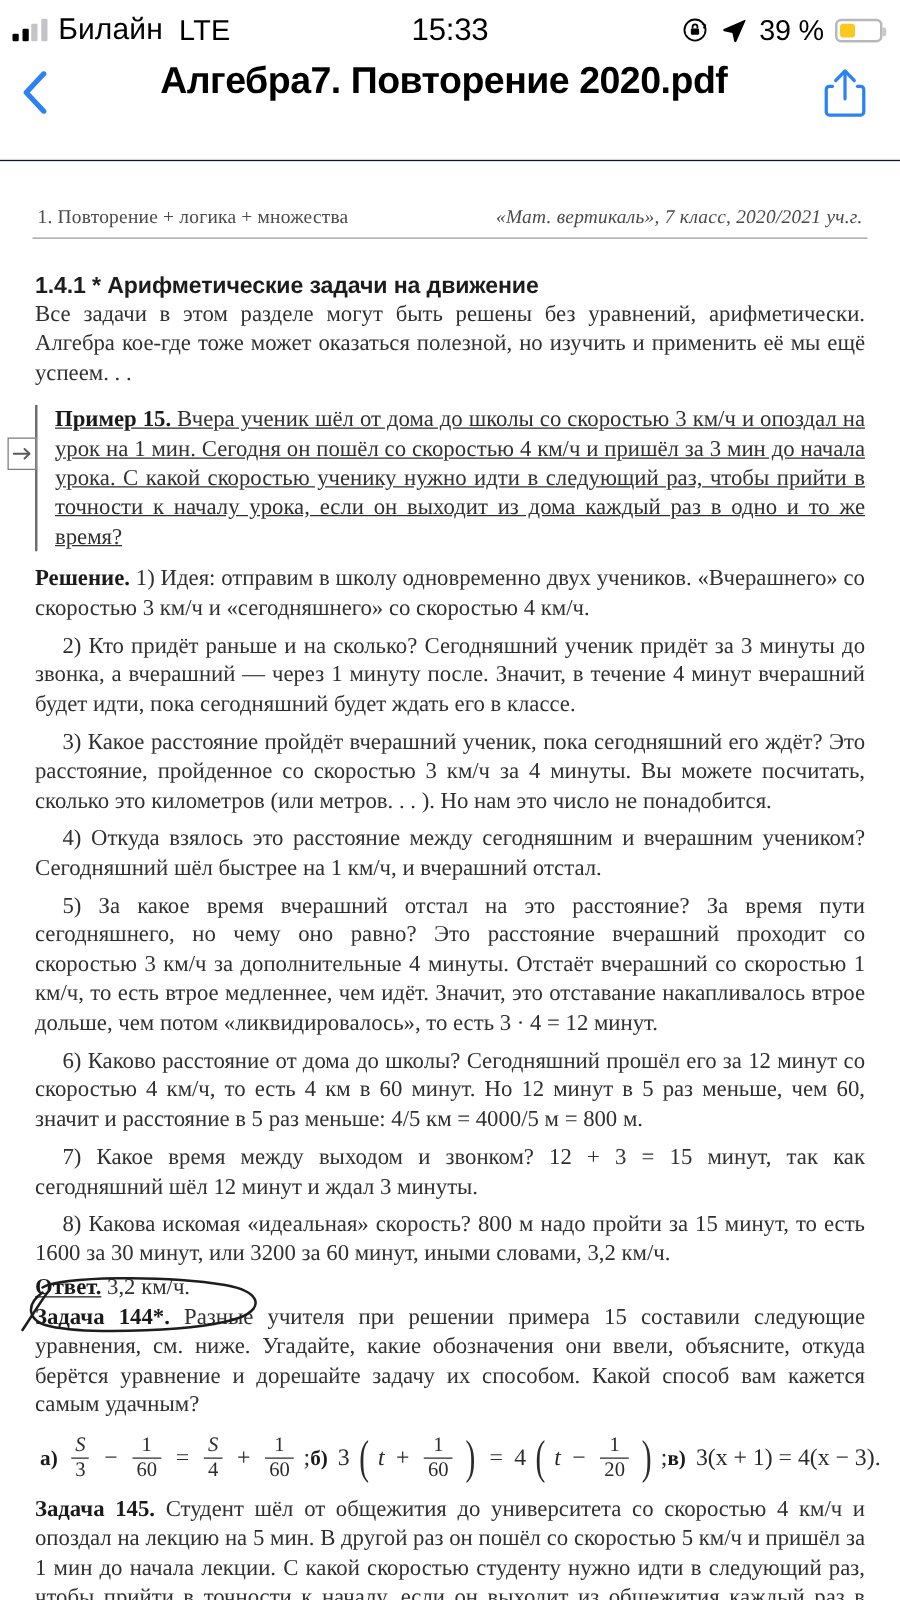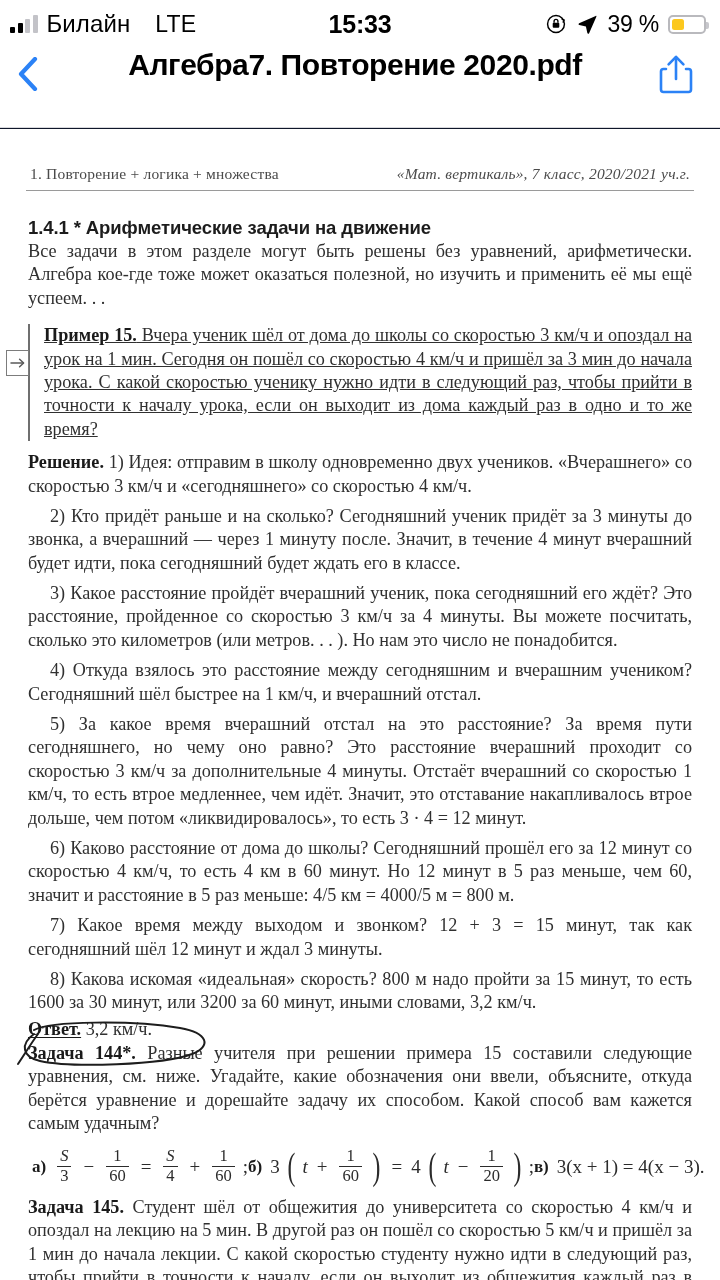--- a/index.html
+++ b/index.html
@@ -58,29 +58,29 @@
   .carrier {
     font-size: 24px;
     color: #000;
     letter-spacing: 0.1px;
     font-weight: 400;
   }
   .radio-tech {
     font-size: 23px;
     color: #000;
     letter-spacing: 0.2px;
-    margin-left: 16px;
+    margin-left: 4px;
   }
 
   .status-time {
     position: absolute;
     left: 0; right: 0;
     text-align: center;
     font-size: 25px;
-    font-weight: 700;
+    font-weight: 400;
     color: #000;
     letter-spacing: -0.2px;
     pointer-events: none;
   }
 
   .status-right {
     margin-left: auto;
     display: flex;
     align-items: center;
     gap: 9px;

